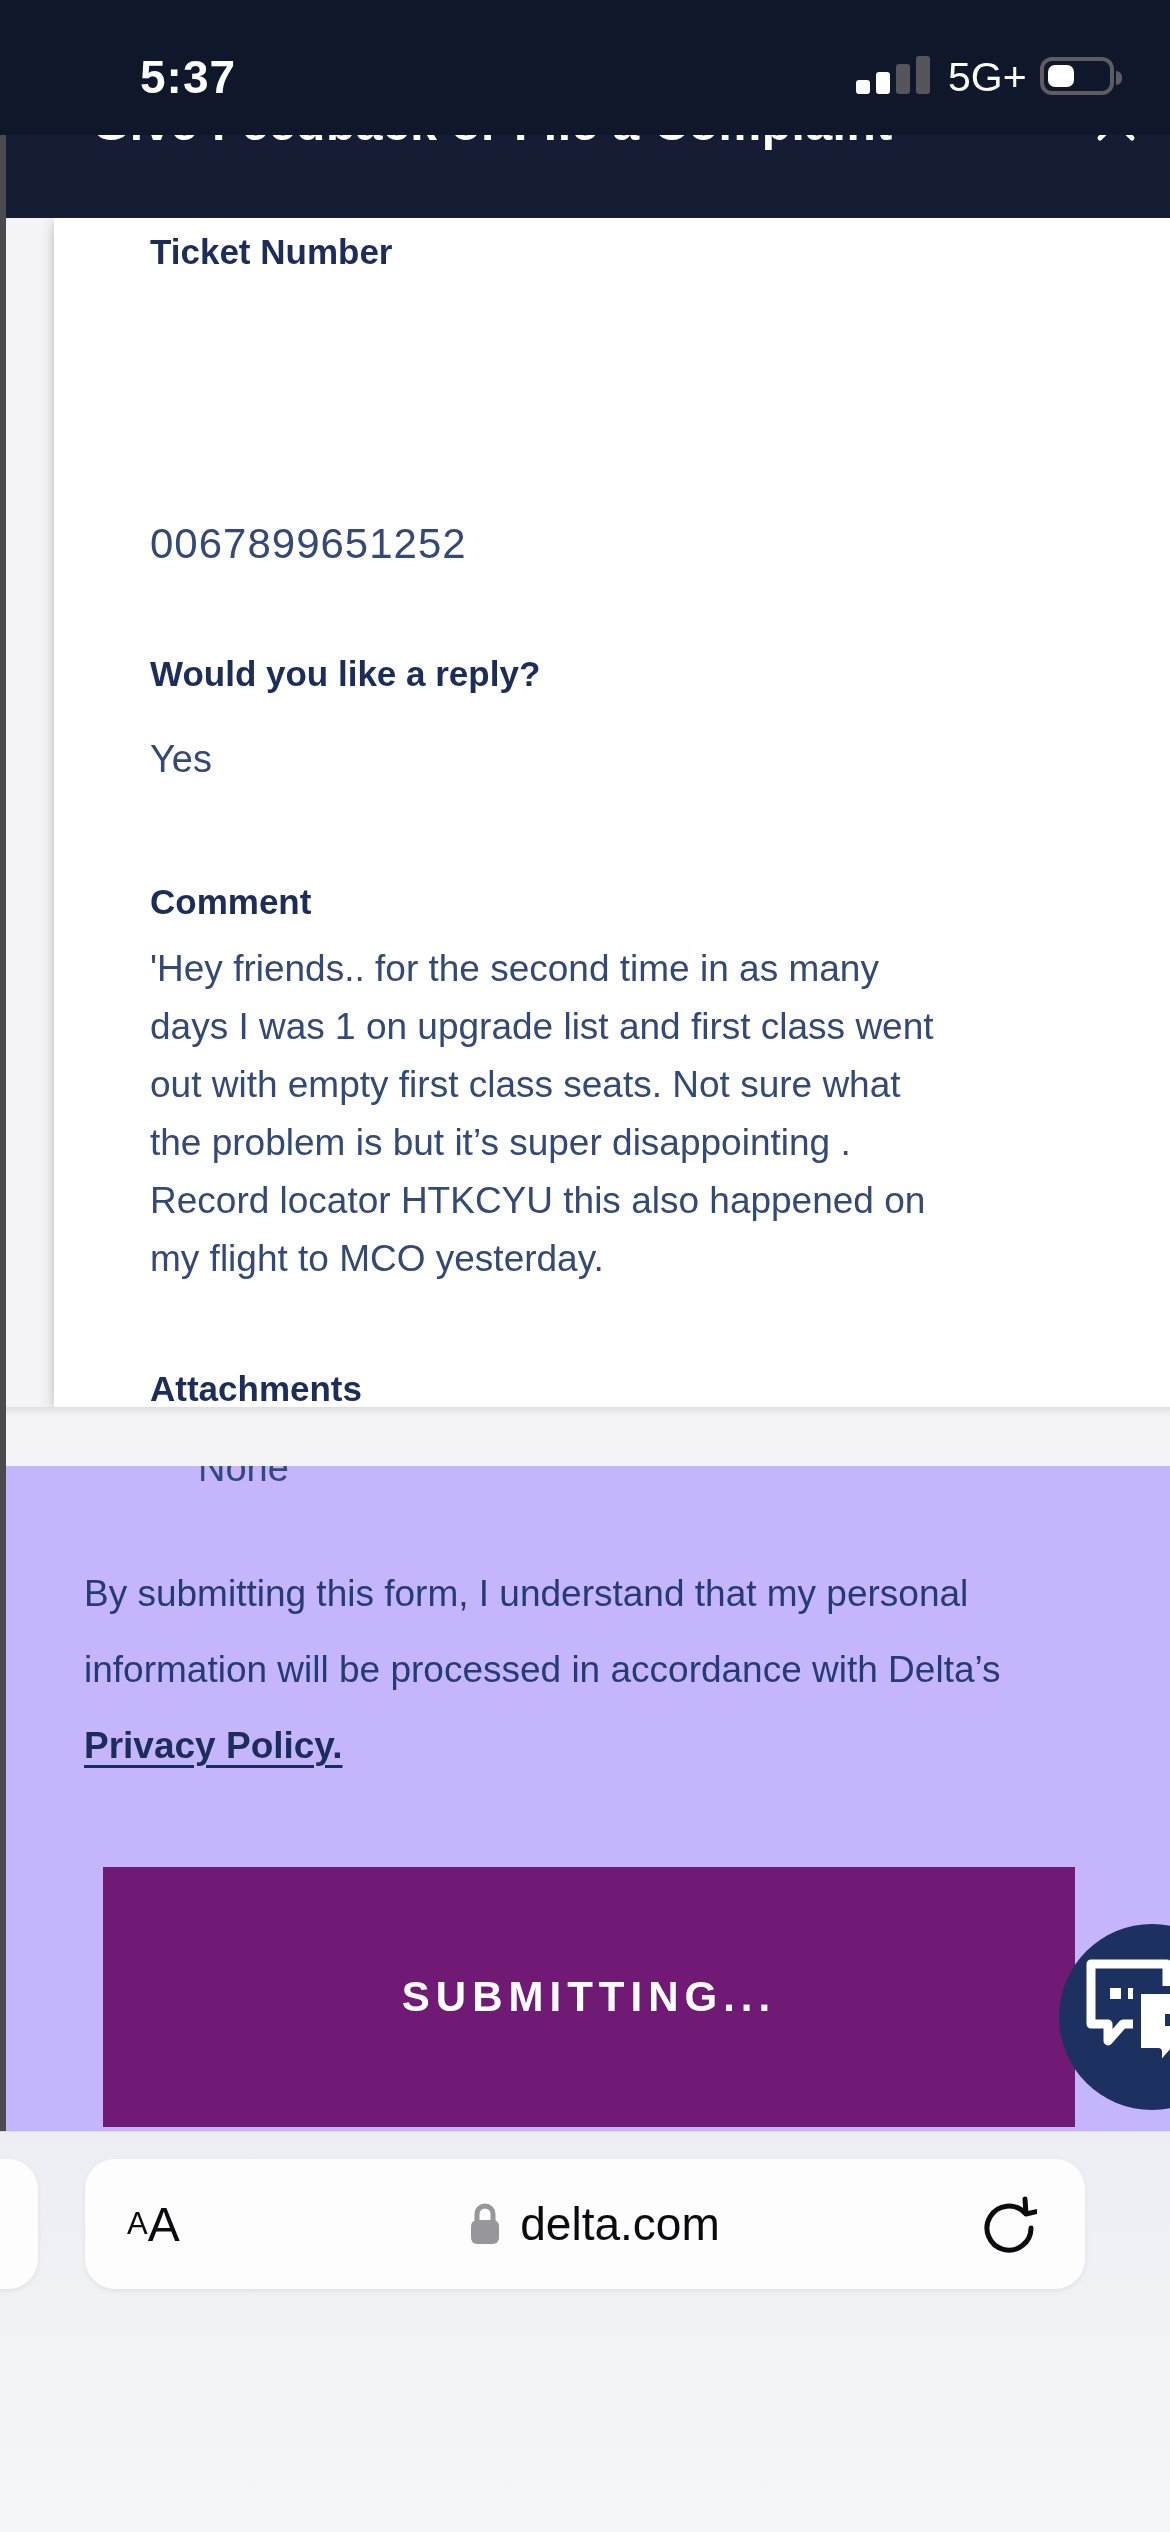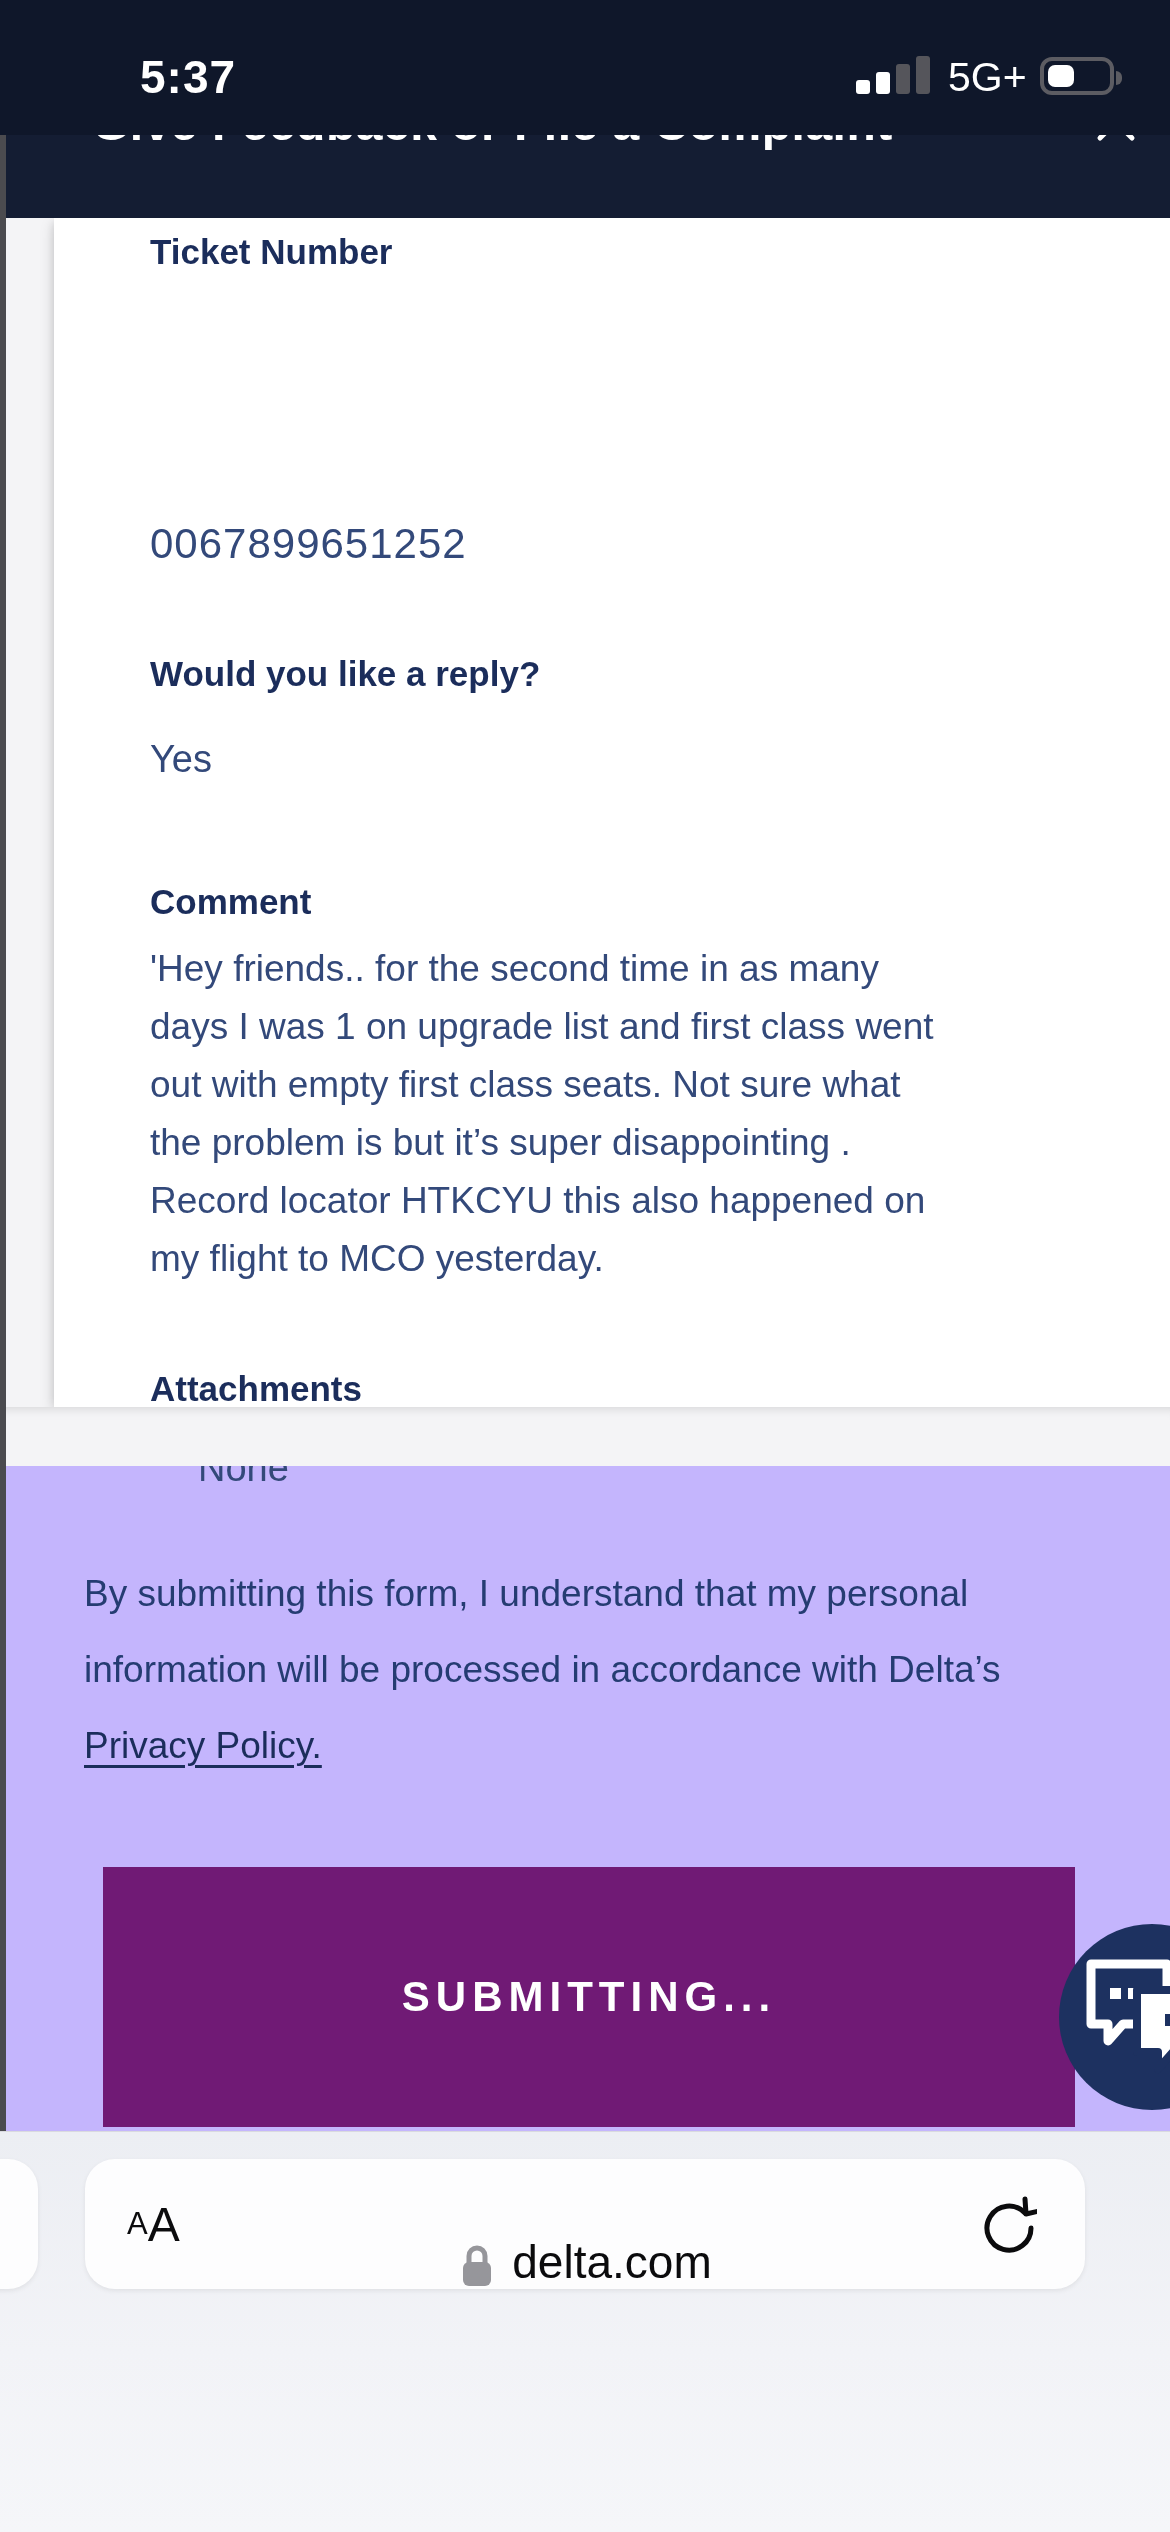--- a/index.html
+++ b/index.html
@@ -38,35 +38,35 @@
   .ticket-label{top:14px;}
   .ticket-value{top:302px;font-size:42px;letter-spacing:1px;}
   .reply-label{top:436px;}
   .reply-value{top:520px;}
   .comment-label{top:664px;}
   .comment-text{position:absolute;left:96px;top:722px;width:1000px;font-size:37px;line-height:58px;color:#33497a;}
   .attach-label{top:1151px;}
   .attach-value{top:1229px;margin-left:48px;}
   
   .disclaimer{position:absolute;left:84px;top:1556px;width:1040px;font-size:37px;line-height:76px;color:#253c72;z-index:2;}
-  .privacy-link{font-weight:normal;color:#1b2d5b;text-decoration:underline;text-decoration-thickness:3px;text-underline-offset:7px;cursor:pointer;}
+  .privacy-link{font-weight:bold;color:#1b2d5b;text-decoration:underline;text-decoration-thickness:3px;text-underline-offset:7px;cursor:pointer;}
   
   .submit-btn{position:absolute;left:103px;top:1867px;width:972px;height:260px;background:#701a75;border:none;
       color:#ffffff;font-family:"Liberation Sans",sans-serif;font-size:42px;font-weight:bold;letter-spacing:6px;z-index:2;}
   
   .chat-fab{position:absolute;left:1059px;top:1924px;width:186px;height:186px;border-radius:50%;background:#1d3160;z-index:6;cursor:pointer;}
   
   .browser-bar{position:absolute;left:0;top:2131px;width:1170px;height:401px;z-index:20;
       background:linear-gradient(180deg,#eceef3 0%,#f2f3f7 55%,#f5f6f9 100%);border-top:1px solid #d9dadf;box-sizing:border-box;}
   .stub-pill{position:absolute;left:-34px;top:27px;width:72px;height:130px;border-radius:30px;background:#fdfdfe;box-shadow:0 2px 5px rgba(0,0,0,.07);}
   .url-pill{position:absolute;left:85px;top:27px;width:1000px;height:130px;border-radius:30px;background:#fdfdfe;box-shadow:0 2px 5px rgba(0,0,0,.07);}
   .aa-btn{position:absolute;left:42px;top:0;height:130px;display:flex;align-items:center;color:#0b0b0d;cursor:pointer;}
   .aa-small{font-size:31px;}
   .aa-large{font-size:48px;}
-  .url-center{position:absolute;left:0;top:0;width:100%;height:130px;display:flex;align-items:flex-end;justify-content:center;gap:16px;}
+  .url-center{position:absolute;left:8px;top:0;width:100%;height:130px;display:flex;align-items:center;justify-content:center;gap:16px;}
   .url-text{font-size:46px;color:#0b0b0d;}
   .refresh-btn{position:absolute;right:48px;top:36px;cursor:pointer;}
 </style>
 </head>
 <body>
 
 <div class="screen">
 
   <div class="modal-header"></div>
   <div class="page-title">Give Feedback or File a Complaint</div>

